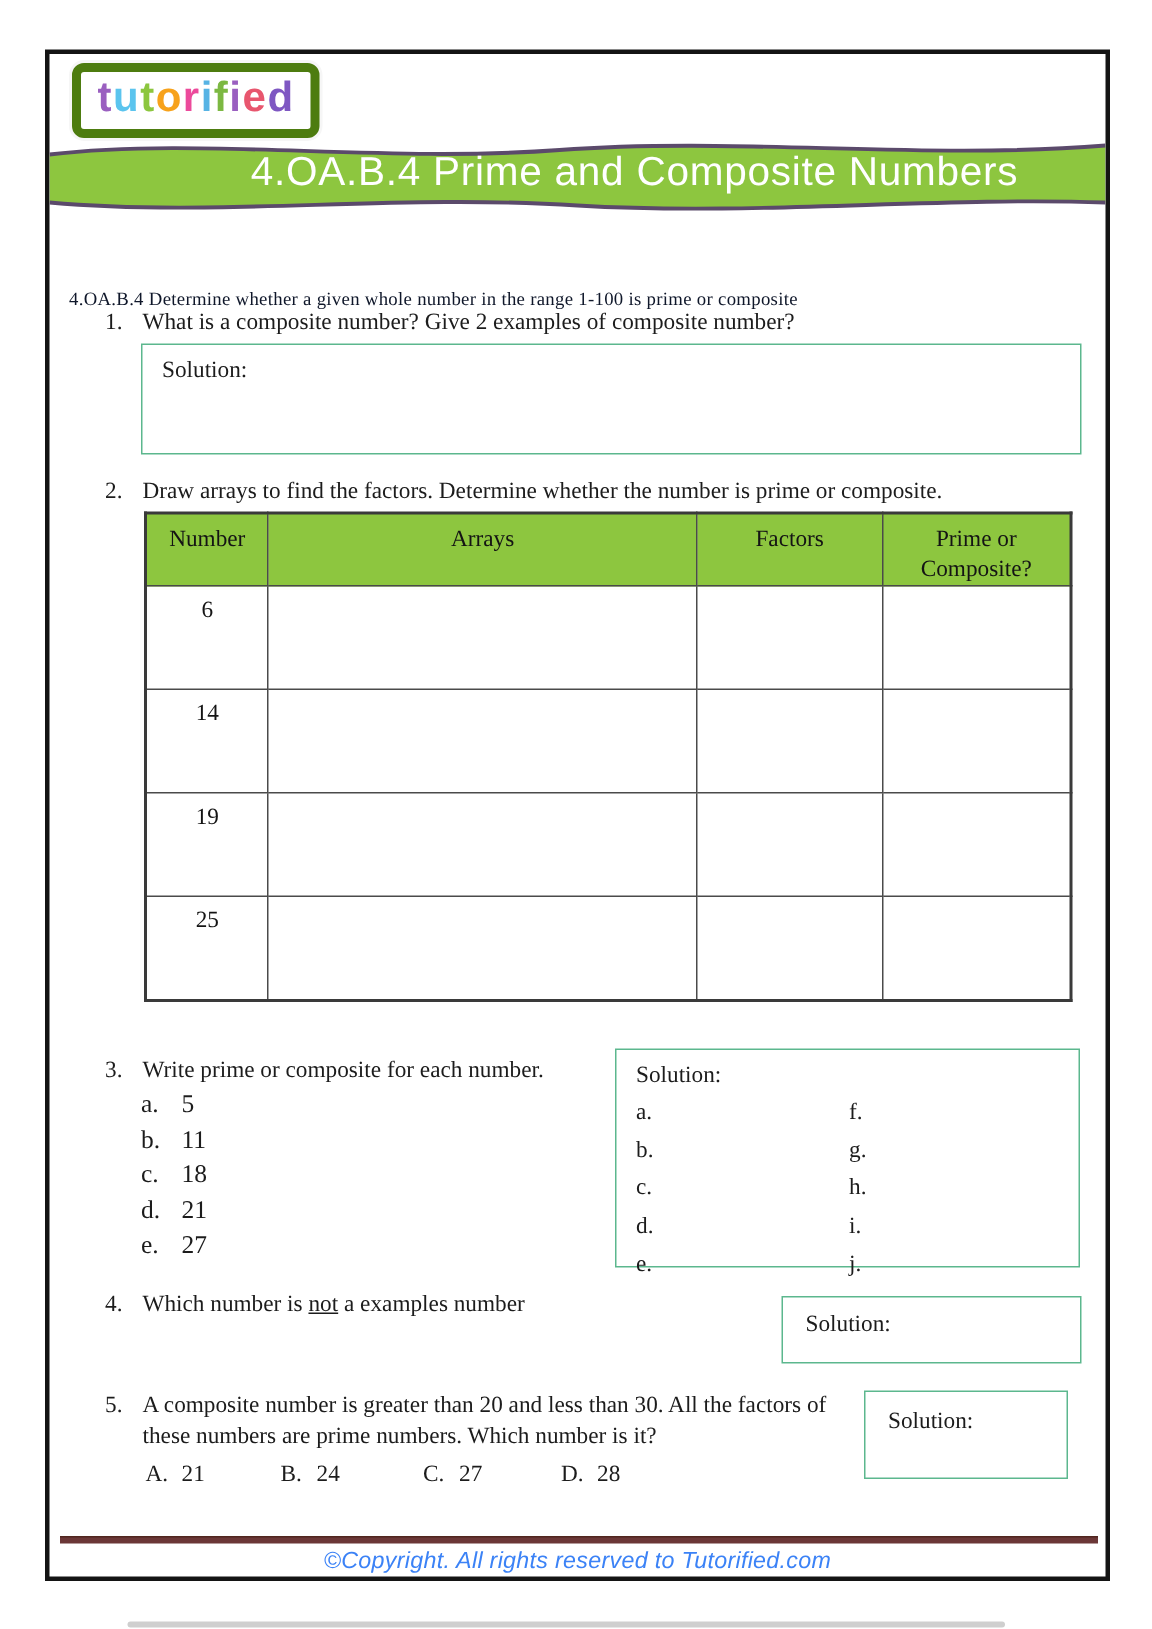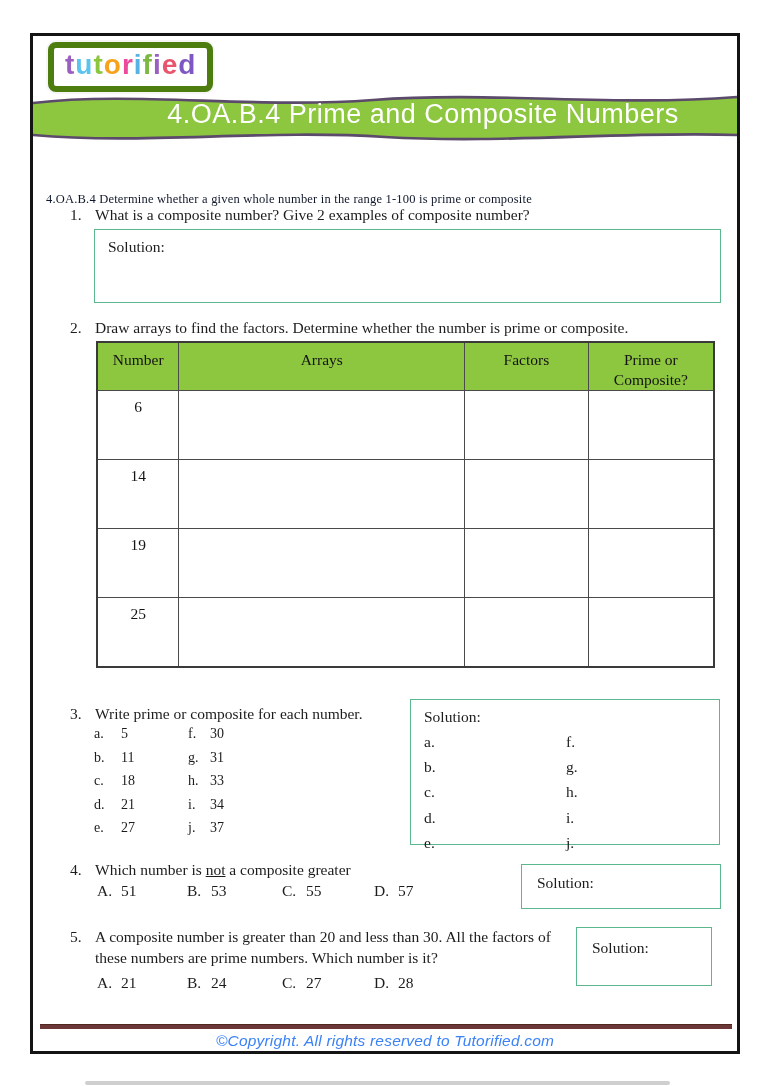--- a/index.html
+++ b/index.html
@@ -62,21 +62,21 @@
   #factors-table { border:2px solid #3a3a3a; }
   #factors-table th {
     background:#8dc63f; font-weight:400; height:48px;
     text-align:center; vertical-align:top; padding-top:7px; line-height:1.3;
   }
   #factors-table td { height:69px; vertical-align:top; }
   #factors-table td.num { text-align:center; padding-top:7px; }
   .cw1{width:82px;} .cw2{width:287px;} .cw3{width:124px;} .cw4{width:126px;}
 
   
-  .q3-col { position:absolute; top:690px; font-size:14px; color:#1c1c1c; }
+  .q3-col { position:absolute; top:690px; font-size:17px; color:#1c1c1c; }
   #q3-col1 { left:61px; }
   #q3-col2 { left:155px; }
   .q3-col .li { height:23.5px; }
   #q3-col1 .lbl { display:inline-block; width:27px; }
   #q3-col2 .lbl { display:inline-block; width:22px; }
 
   #q3-sol .srow { position:relative; height:25.2px; }
   #q3-sol .sol-head { height:25px; }
   #q3-sol .sr { position:absolute; left:142px; top:0; }
 
@@ -182,43 +182,33 @@
   </div>
 
   <div class="q3-col" id="q3-col1">
     <div class="li"><span class="lbl">a.</span><span>5</span></div>
     <div class="li"><span class="lbl">b.</span><span>11</span></div>
     <div class="li"><span class="lbl">c.</span><span>18</span></div>
     <div class="li"><span class="lbl">d.</span><span>21</span></div>
     <div class="li"><span class="lbl">e.</span><span>27</span></div>
   </div>
 
-  <div class="q3-col" id="q3-col2">
-    <div class="li"><span class="lbl">f.</span><span>30</span></div>
-    <div class="li"><span class="lbl">g.</span><span>31</span></div>
-    <div class="li"><span class="lbl">h.</span><span>33</span></div>
-    <div class="li"><span class="lbl">i.</span><span>34</span></div>
-    <div class="li"><span class="lbl">j.</span><span>37</span></div>
-  </div>
 
   <div class="sol-box" id="q3-sol">
     <div class="sol-head">Solution:</div>
     <div class="srow"><span class="sl">a.</span><span class="sr">f.</span></div>
     <div class="srow"><span class="sl">b.</span><span class="sr">g.</span></div>
     <div class="srow"><span class="sl">c.</span><span class="sr">h.</span></div>
     <div class="srow"><span class="sl">d.</span><span class="sr">i.</span></div>
     <div class="srow"><span class="sl">e.</span><span class="sr">j.</span></div>
   </div>
 
   <div class="q-row" id="q4-title">
     <span class="q-num">4.</span>
-    <span><span>Which number is </span><span class="u">not</span><span> a composite greater</span></span>
-  </div>
-  <div class="opts" id="q4-opts">
-    <span class="opt"><span class="olbl">A.</span><span>51</span></span><span class="opt"><span class="olbl">B.</span><span>53</span></span><span class="opt"><span class="olbl">C.</span><span>55</span></span><span class="opt"><span class="olbl">D.</span><span>57</span></span>
+    <span><span>Which number is </span><span class="u">not</span><span> a examples number</span></span>
   </div>
   <div class="sol-box" id="q4-sol">
     <span>Solution:</span>
   </div>
 
   <div class="q-row" id="q5-title">
     <span class="q-num">5.</span>
     <span>A composite number is greater than 20 and less than 30. All the factors of these numbers are prime numbers. Which number is it?</span>
   </div>
   <div class="opts" id="q5-opts">

